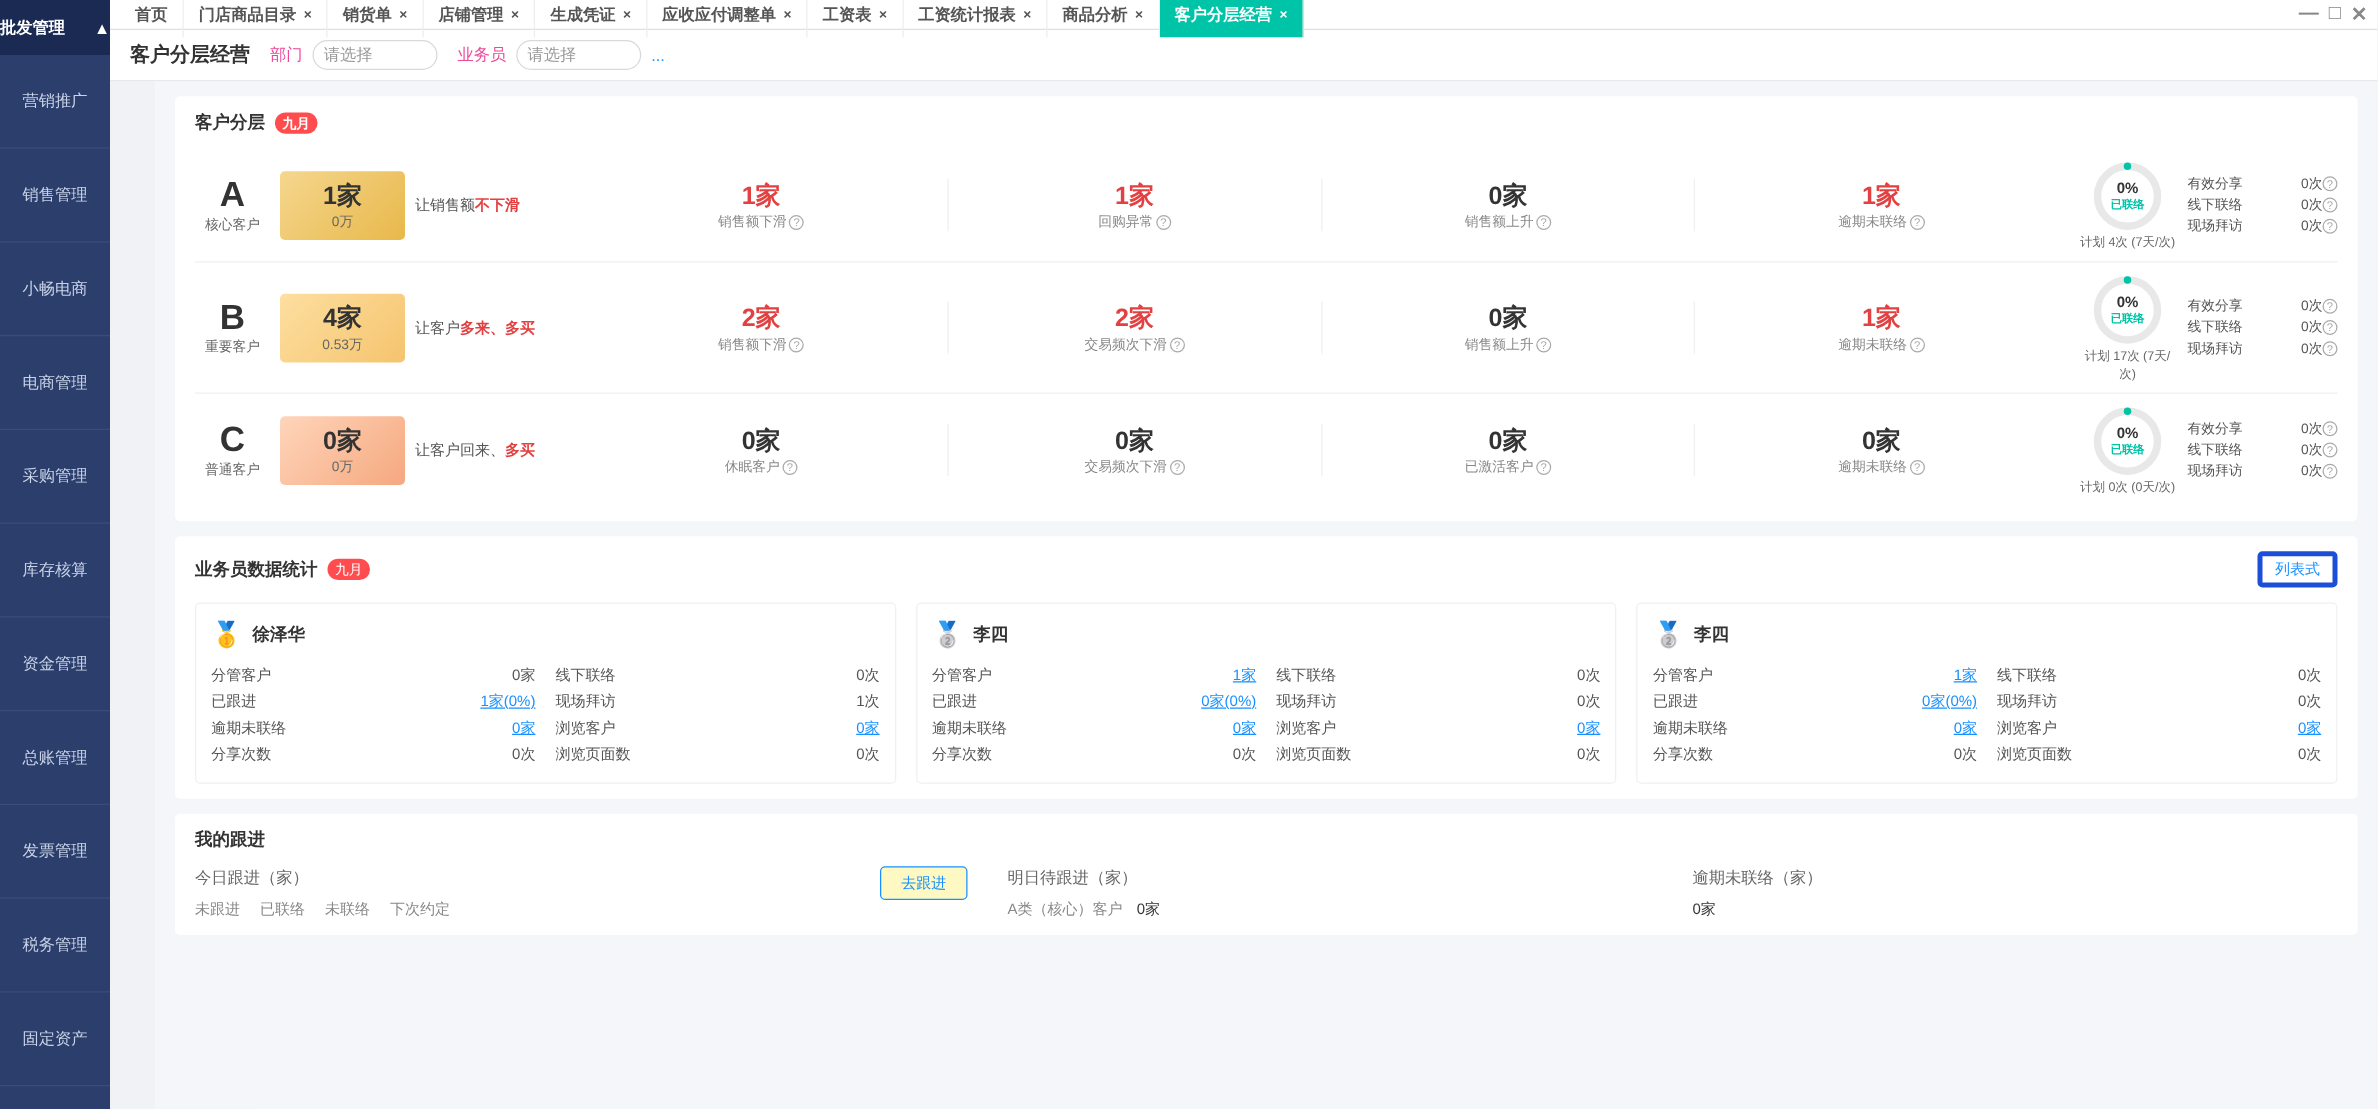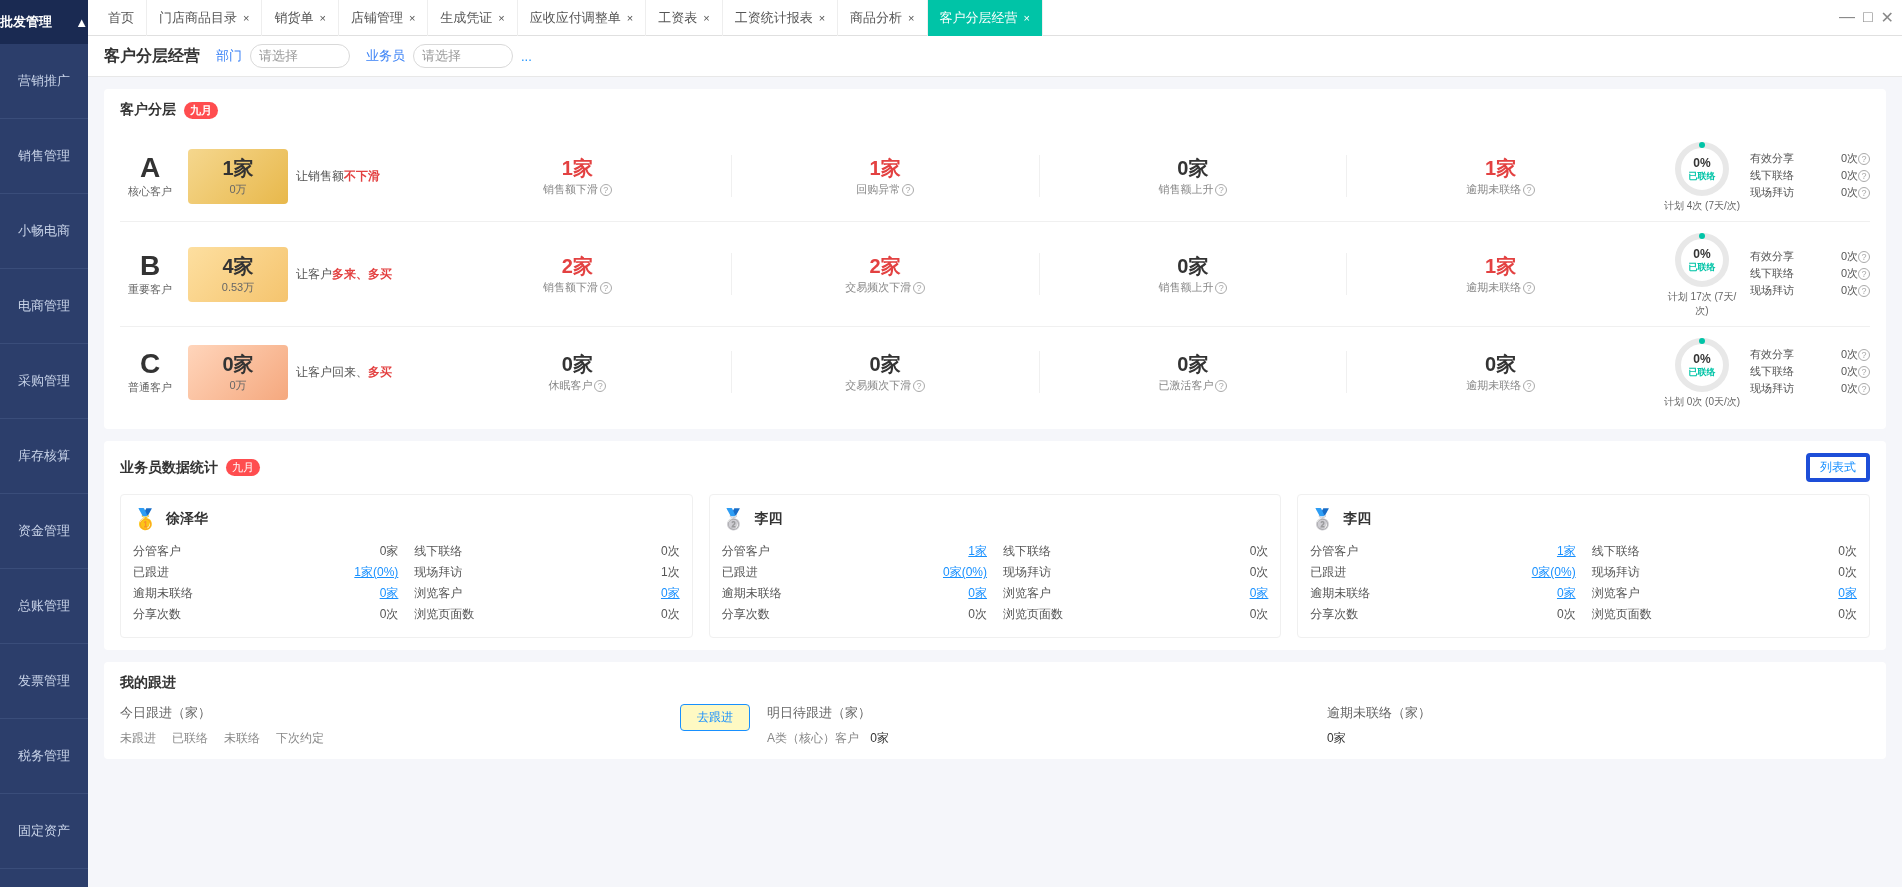--- a/index.html
+++ b/index.html
@@ -52,23 +52,24 @@
       flex-direction: column;
       overflow: hidden;
     }
 
     
     .tab-bar {
       background: #fff;
       display: flex;
       align-items: center;
       border-bottom: 1px solid #e0e0e0;
-      height: 36px;
+      height: 24px;
       flex-shrink: 0;
       padding: 0 8px;
+      font-weight: bold;
     }
     .tab {
       display: flex;
       align-items: center;
       padding: 0 12px;
       height: 36px;
       font-size: 13px;
       color: #555;
       cursor: pointer;
       border-right: 1px solid #eee;
@@ -106,39 +107,40 @@
     .page-title {
       font-size: 16px;
       font-weight: bold;
       color: #333;
     }
     .filter-group {
       display: flex;
       align-items: center;
       gap: 8px;
     }
-    .filter-label { color: #3b82f6; font-size: 13px; }
+    .filter-label { color: #ec4899; font-size: 13px; }
     .filter-select {
       border: 1px solid #d9d9d9;
       border-radius: 12px;
       padding: 2px 8px;
       font-size: 13px;
       color: #999;
       background: #fff;
       min-width: 100px;
       cursor: pointer;
     }
     .filter-more { color: #1890ff; cursor: pointer; font-size: 13px; }
 
     
     .content {
       flex: 1;
       overflow-y: auto;
       padding: 12px 16px;
       background: #f5f6fa;
+      margin-left: 36px;
     }
 
     
     .section {
       background: #fff;
       border-radius: 4px;
       margin-bottom: 12px;
       padding: 12px 16px;
     }
     .section-title {
@@ -354,21 +356,21 @@
 
     
     .follow-section {
       background: #fff;
       border-radius: 4px;
       padding: 12px 16px;
     }
     .follow-grid {
       display: grid;
       grid-template-columns: 1fr auto 1fr 1fr;
-      gap: 17px;
+      gap: 32px;
       align-items: start;
     }
     .follow-col-title {
       font-size: 13px;
       color: #666;
       margin-bottom: 8px;
     }
     .goto-btn {
       border: 1px solid #1890ff;
       color: #1890ff;

